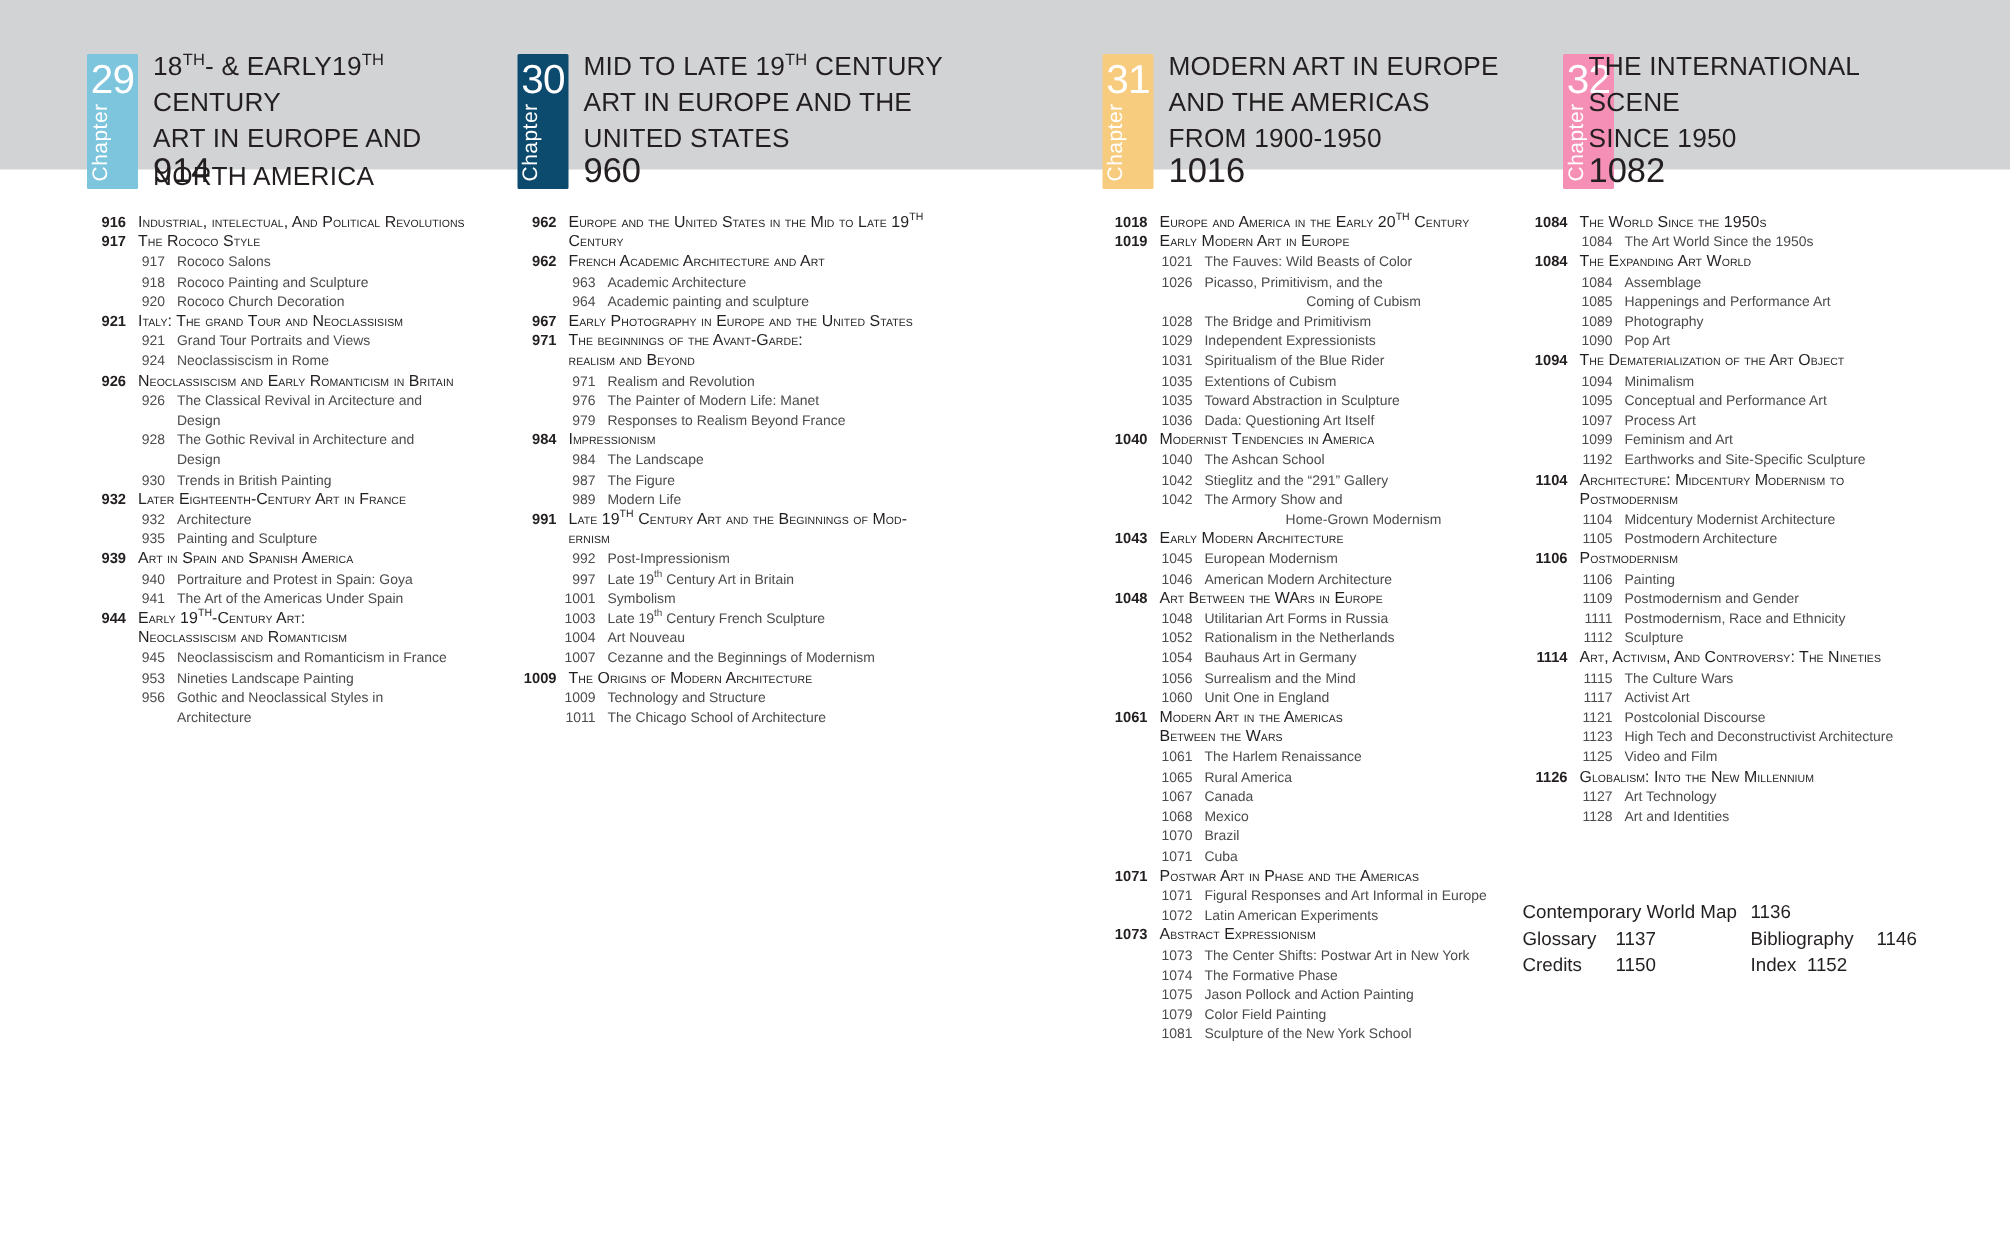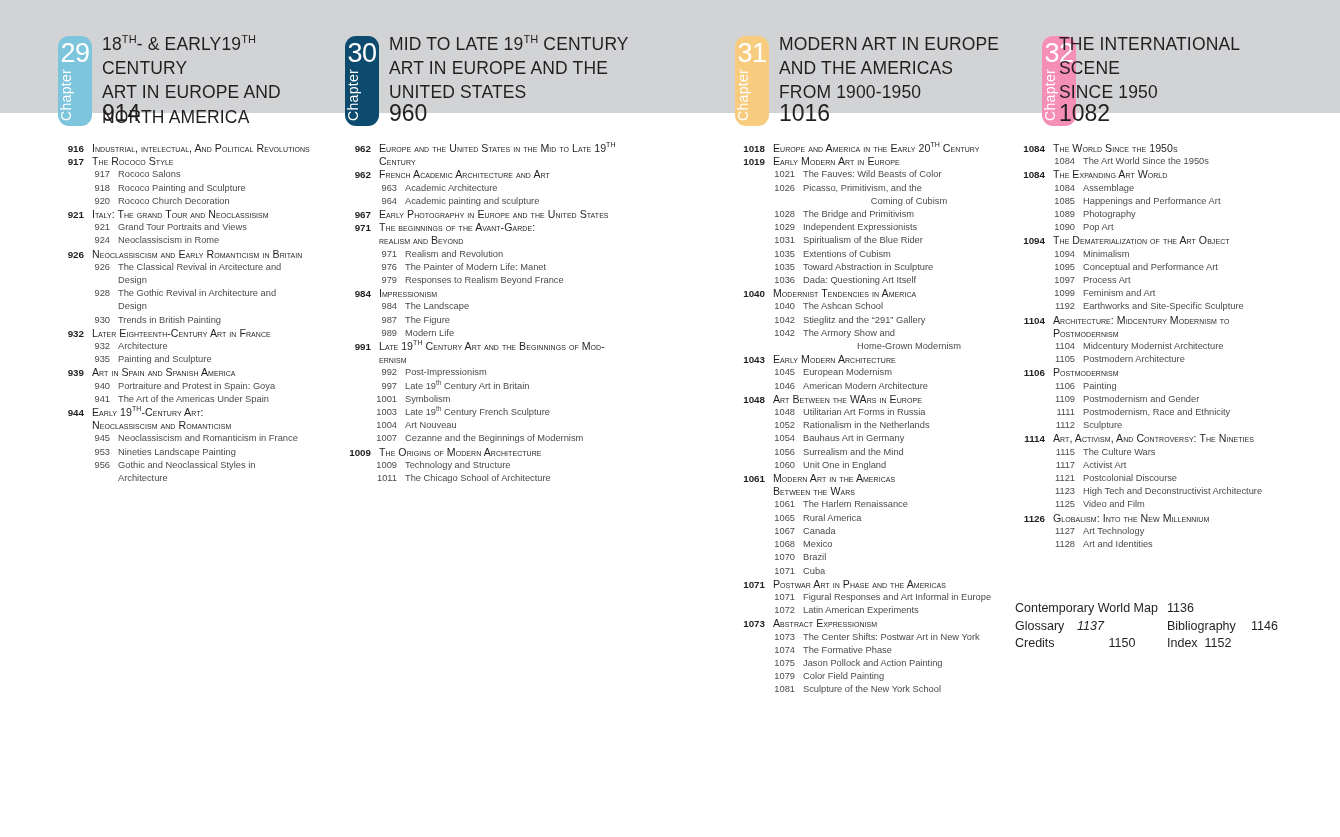--- a/index.html
+++ b/index.html
@@ -46,21 +46,21 @@
   .chapter-head {
     position: relative;
     height: 130px;
   }
   .chapter-tab {
     position: absolute;
     left: 0;
     top: 36px;
     width: 34px;
     height: 90px;
-    border-radius: 11px;
+    border-radius: 1px;
   }
   .chapter-num {
     position: absolute;
     left: 0;
     top: 2px;
     width: 34px;
     text-align: center;
     font-size: 27px;
     line-height: 30px;
     color: #ffffff;
@@ -200,24 +200,24 @@
   }
   #backmatter .bm-row {
     display: flex;
     align-items: baseline;
     white-space: nowrap;
   }
   #backmatter .bm-label { }
   #backmatter .bm-num { }
   .bm-r1 .bm-label { width: 152px; }
   .bm-r2 .bm-label { width: 62px; }
-  .bm-r2 .bm-num1 { width: 90px; font-style: italic; }
+  .bm-r2 .bm-num1 { width: 90px; }
   .bm-r2 .bm-label2 { width: 84px; }
   .bm-r3 .bm-label { width: 62px; }
-  .bm-r3 .bm-num1 { width: 90px; text-align: center; }
+  .bm-r3 .bm-num1 { width: 90px; }
   .bm-r3 .bm-label2 { margin-right: 7px; }
 </style>
 </head>
 <body>
 
 <div id="grey-band"></div>
 
 <div id="columns">
     <div class="column col-0">
       <div class="chapter-head">

